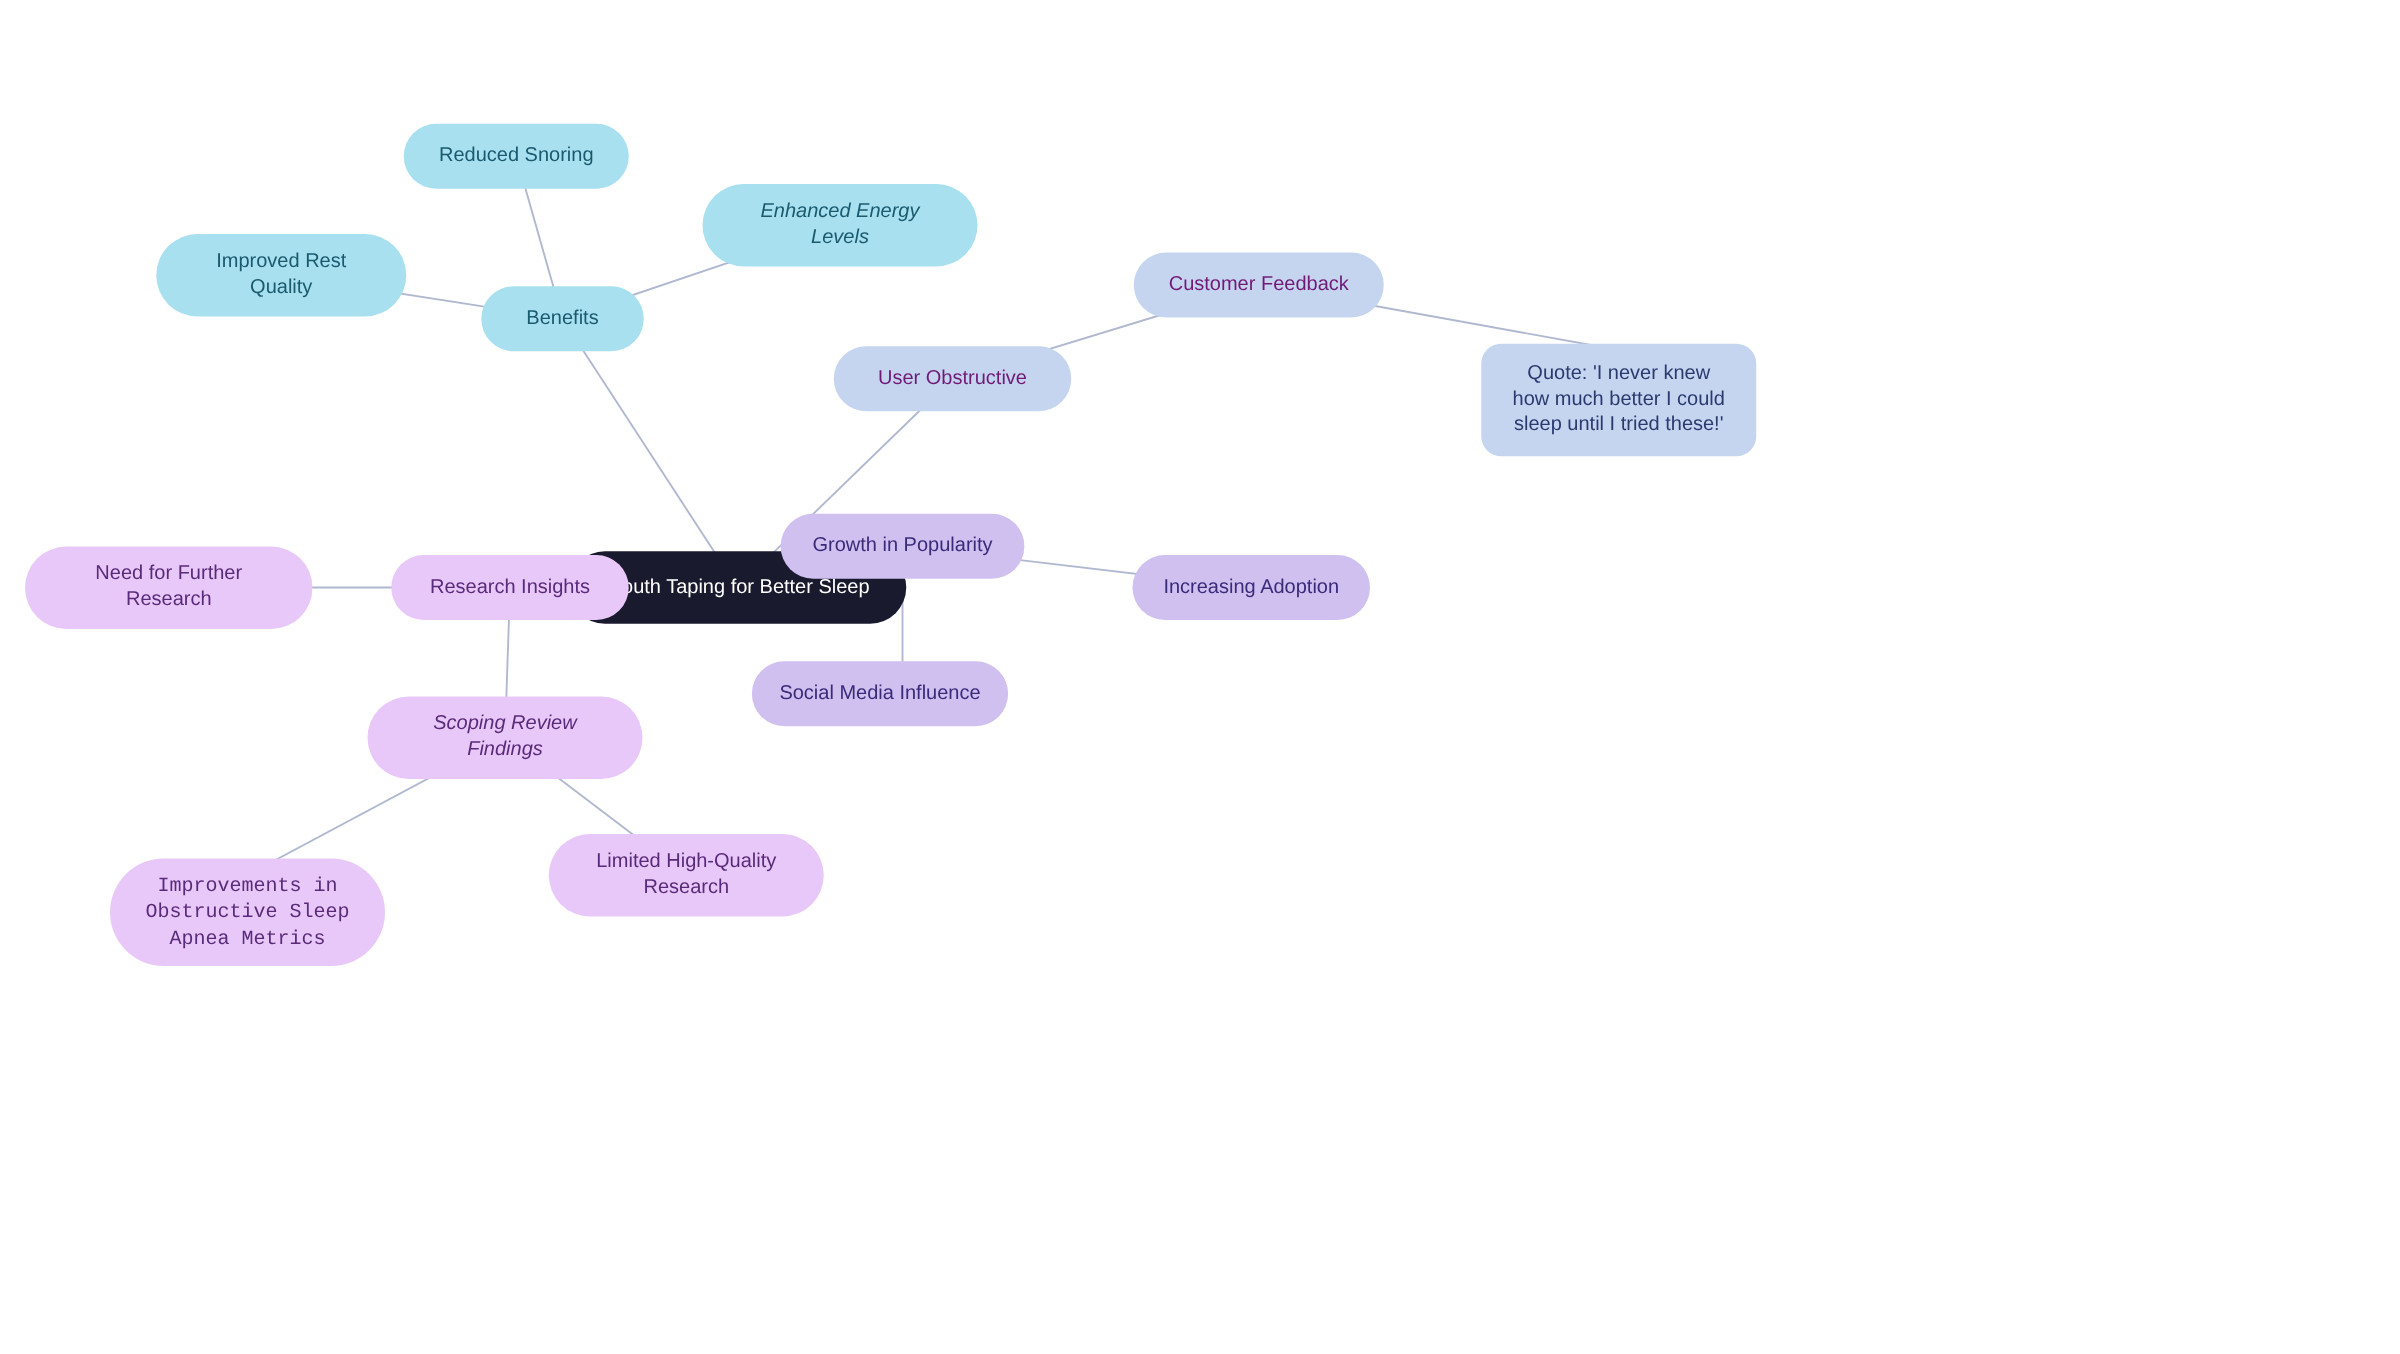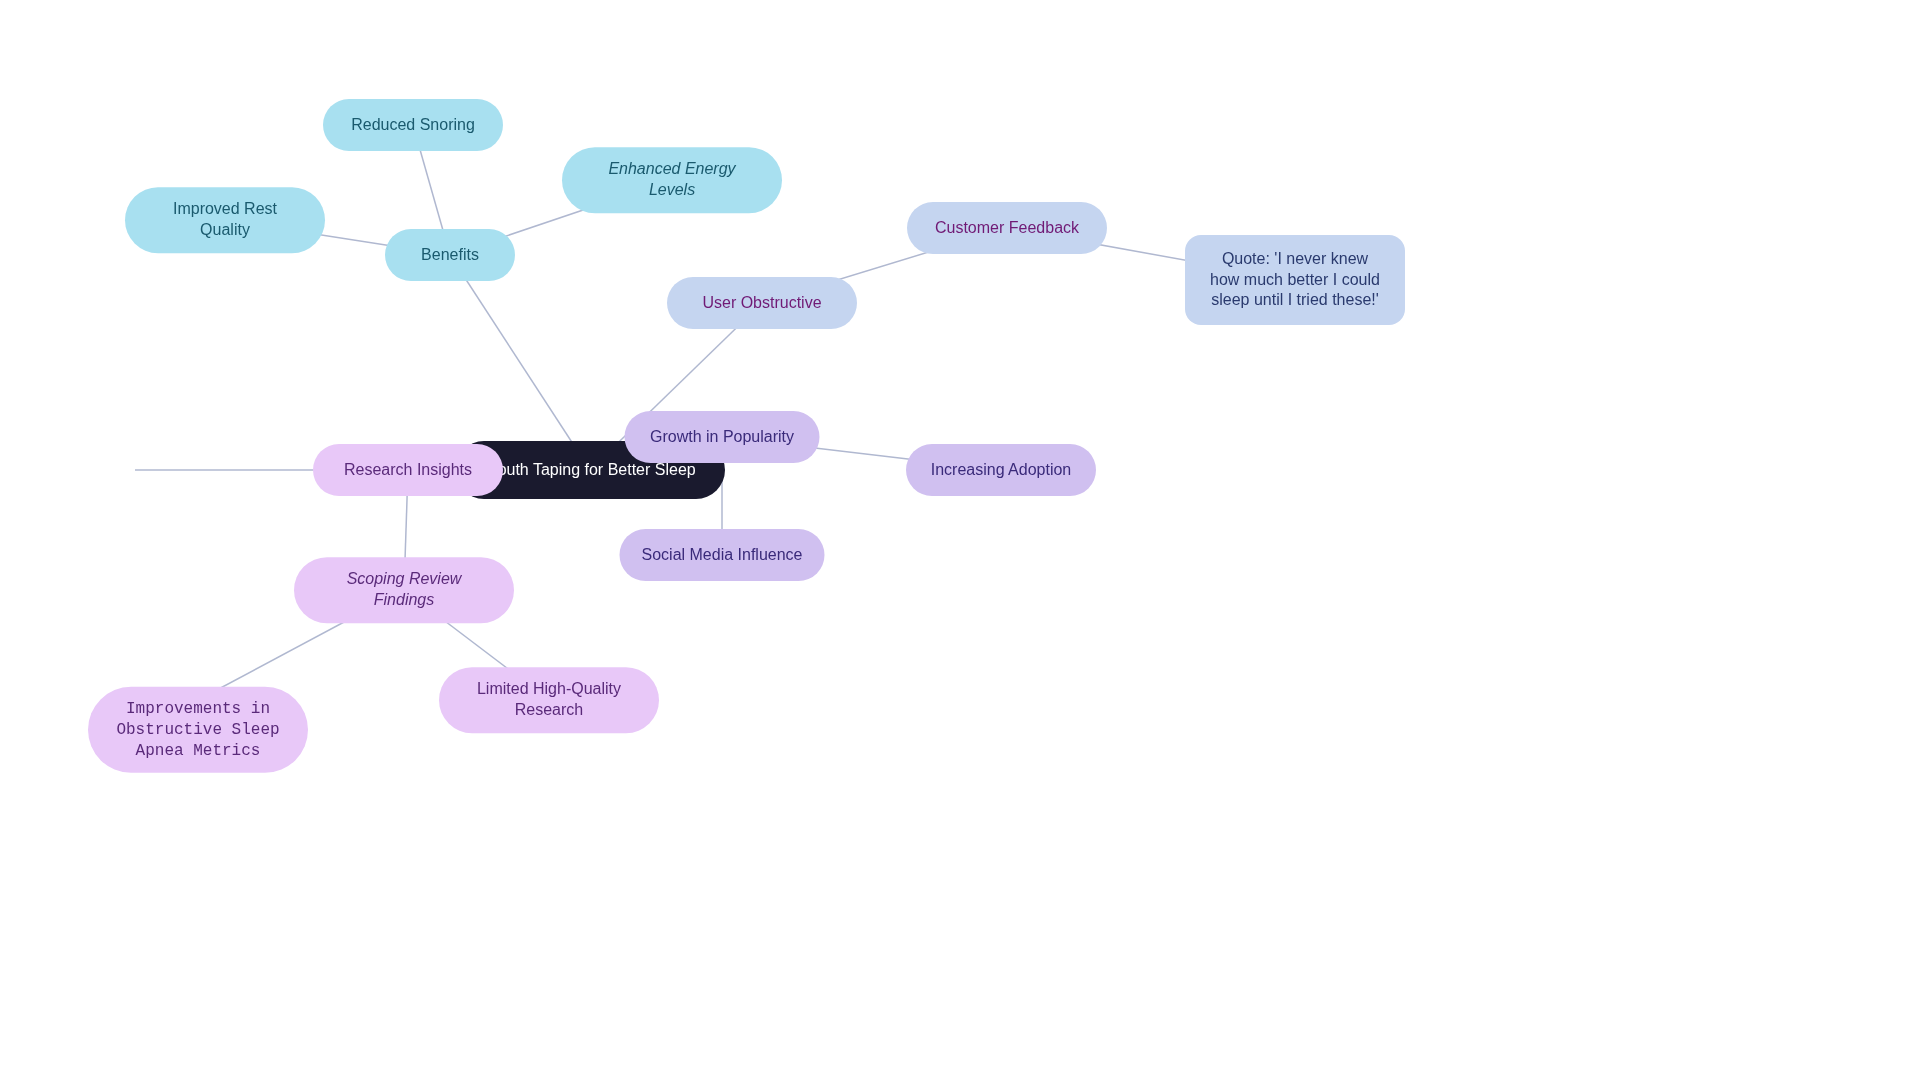--- a/index.html
+++ b/index.html
@@ -66,20 +66,21 @@
       background: #d0c0f0;
       color: #3a2a7a;
       border: none;
     }
     .node-quote {
       background: #c5d5f0;
       color: #2a3a6e;
       font-size: 14px;
       border-radius: 16px;
       text-align: center;
+      margin-top: 40px;
     }
   </style>
 </head>
 <body>
 
 <div id="mindmap-container">
   <svg id="connections">
       <line x1="590" y1="470" x2="450" y2="255" stroke="#b0b8d0" stroke-width="1.5"></line>
       <line x1="450" y1="255" x2="413" y2="125" stroke="#b0b8d0" stroke-width="1.5"></line>
       <line x1="450" y1="255" x2="225" y2="220" stroke="#b0b8d0" stroke-width="1.5"></line>
@@ -116,31 +117,34 @@
     </div>
     <div class="node node-blue" style="left: 1007px; top: 228px; width: 200px; min-height: 52px; height: auto; padding: 10px 18px;">
       <span class="node-label">Customer Feedback</span>
     </div>
     <div class="node node-quote" style="left: 1295px; top: 280px; width: 220px; min-height: 90px; height: auto; padding: 10px 18px;">
       <span class="node-label">Quote: 'I never knew how much better I could sleep until I tried these!'</span>
     </div>
     <div class="node node-purple" style="left: 408px; top: 470px; width: 190px; min-height: 52px; height: auto; padding: 10px 18px;">
       <span class="node-label">Research Insights</span>
     </div>
+    <div class="node node-purple" style="left: 135px; top: 470px; width: 230px; min-height: 52px; height: auto; padding: 10px 18px;">
+      <span class="node-label">Need for Further Research</span>
+    </div>
     <div class="node node-purple" style="left: 404px; top: 590px; width: 220px; min-height: 52px; height: auto; padding: 10px 18px; font-style: italic;">
       <span class="node-label">Scoping Review Findings</span>
     </div>
     <div class="node node-purple" style="left: 198px; top: 730px; width: 220px; min-height: 80px; height: auto; padding: 10px 18px; font-family: Liberation Mono, monospace;">
       <span class="node-label">Improvements in Obstructive Sleep Apnea Metrics</span>
     </div>
     <div class="node node-purple" style="left: 549px; top: 700px; width: 220px; min-height: 52px; height: auto; padding: 10px 18px;">
       <span class="node-label">Limited High-Quality Research</span>
     </div>
     <div class="node node-lavender" style="left: 722px; top: 437px; width: 195px; min-height: 52px; height: auto; padding: 10px 18px;">
       <span class="node-label">Growth in Popularity</span>
     </div>
     <div class="node node-lavender" style="left: 1001px; top: 470px; width: 190px; min-height: 52px; height: auto; padding: 10px 18px;">
       <span class="node-label">Increasing Adoption</span>
     </div>
-    <div class="node node-lavender" style="left: 722px; top: 555px; width: 205px; min-height: 52px; height: auto; padding: 10px 18px;">
+    <div class="node node-lavender" style="left: 704px; top: 555px; width: 205px; min-height: 52px; height: auto; padding: 10px 18px;">
       <span class="node-label">Social Media Influence</span>
     </div>
   </div>
 
 </body></html>

